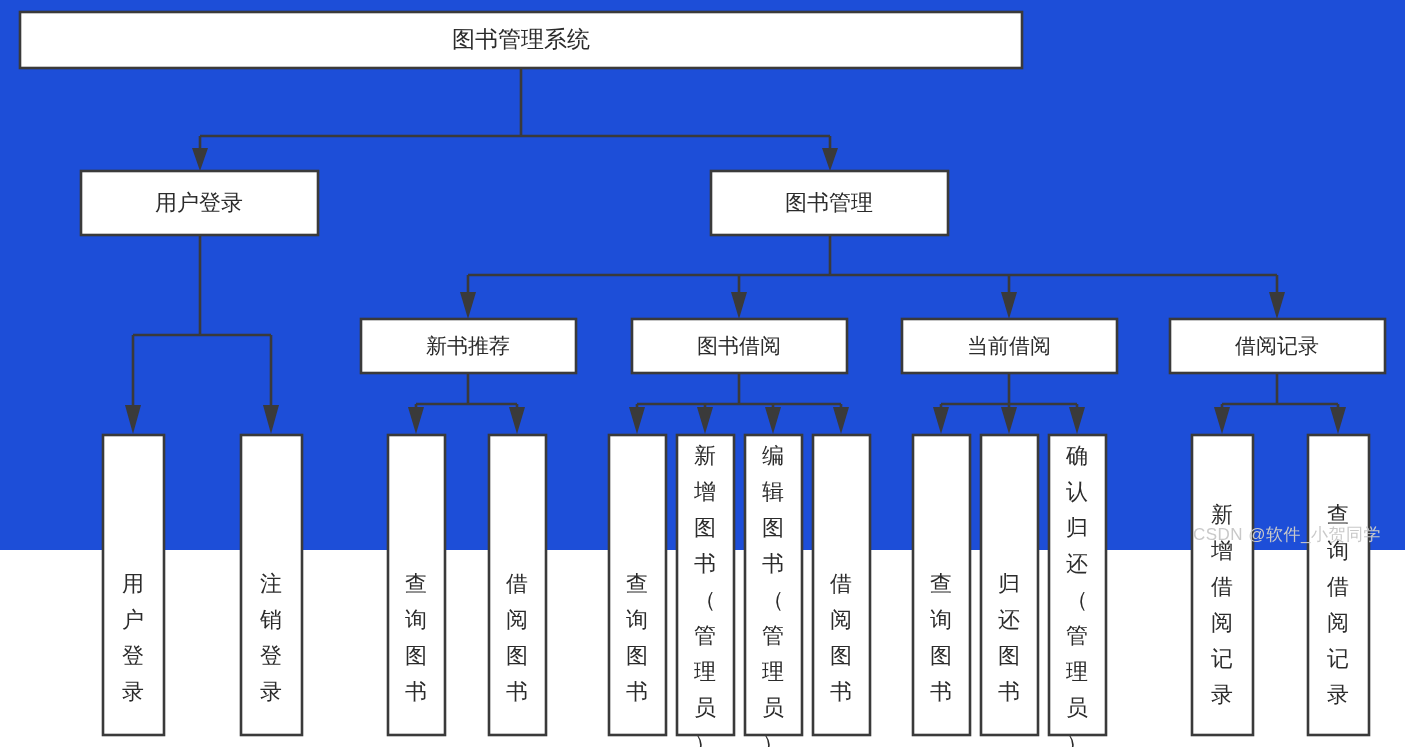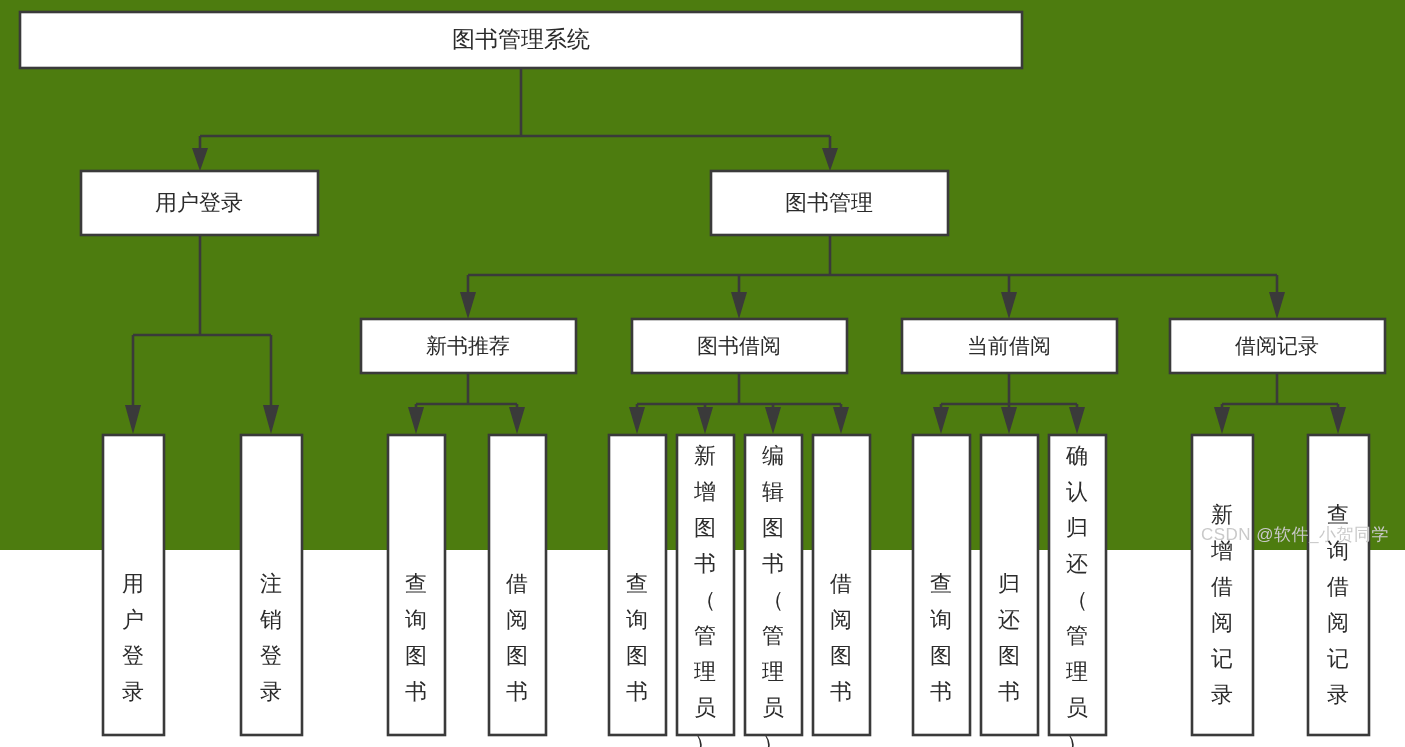--- a/index.html
+++ b/index.html
@@ -10,21 +10,21 @@
   body {
     width: 1405px;
     height: 747px;
     font-family: "Liberation Sans", "DejaVu Sans", sans-serif;
     overflow: hidden;
   }
   #diagram-root {
     position: relative;
     width: 1405px;
     height: 550px;
-    background: #4d7c0f;
+    background: #1d4ed8;
   }
   svg.diagram-canvas {
     position: absolute;
     top: 0;
     left: 0;
     width: 1405px;
     height: 747px;
     display: block;
   }
   .node-box {
@@ -53,21 +53,21 @@
     stroke-width: 2.6;
     fill: none;
     stroke-linecap: butt;
   }
   .arrow-head {
     fill: #3a3a3a;
     stroke: none;
   }
   .watermark-text {
     position: absolute;
-    right: 16px;
+    right: 24px;
     bottom: 4px;
     font-family: "Liberation Sans", "DejaVu Sans", sans-serif;
     font-size: 17px;
     color: #c9c9c9;
     white-space: nowrap;
     user-select: none;
     letter-spacing: 0.5px;
   }
 </style>
 </head>

